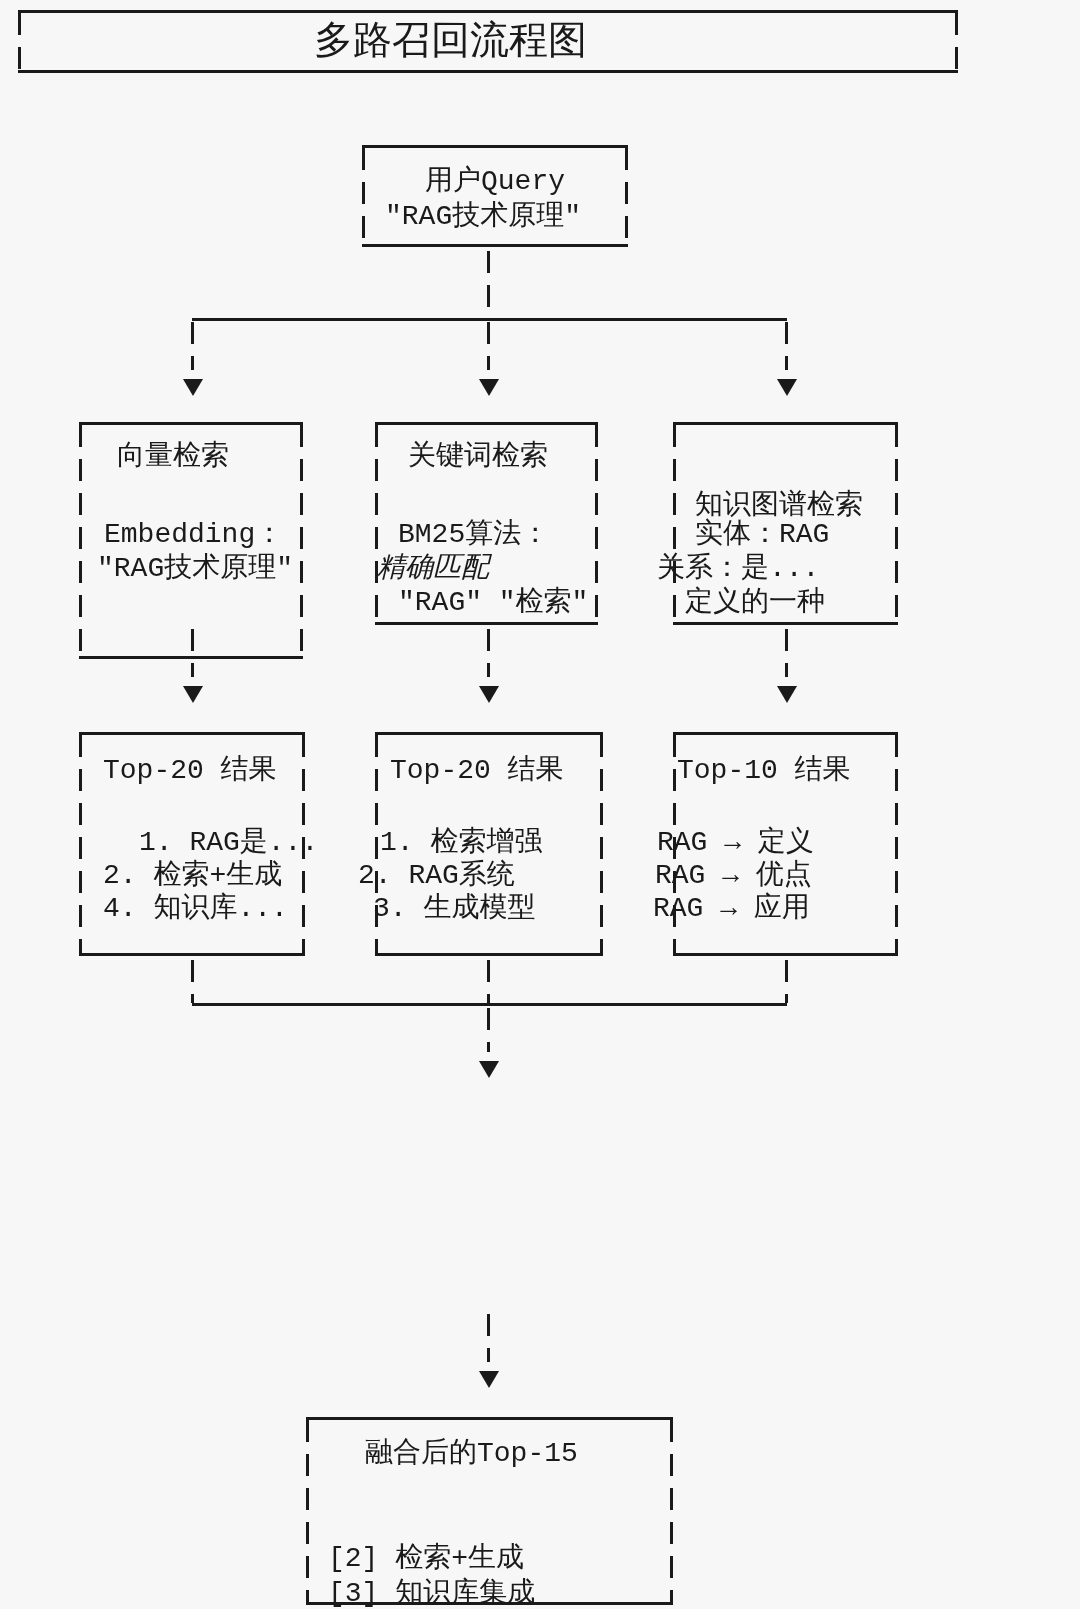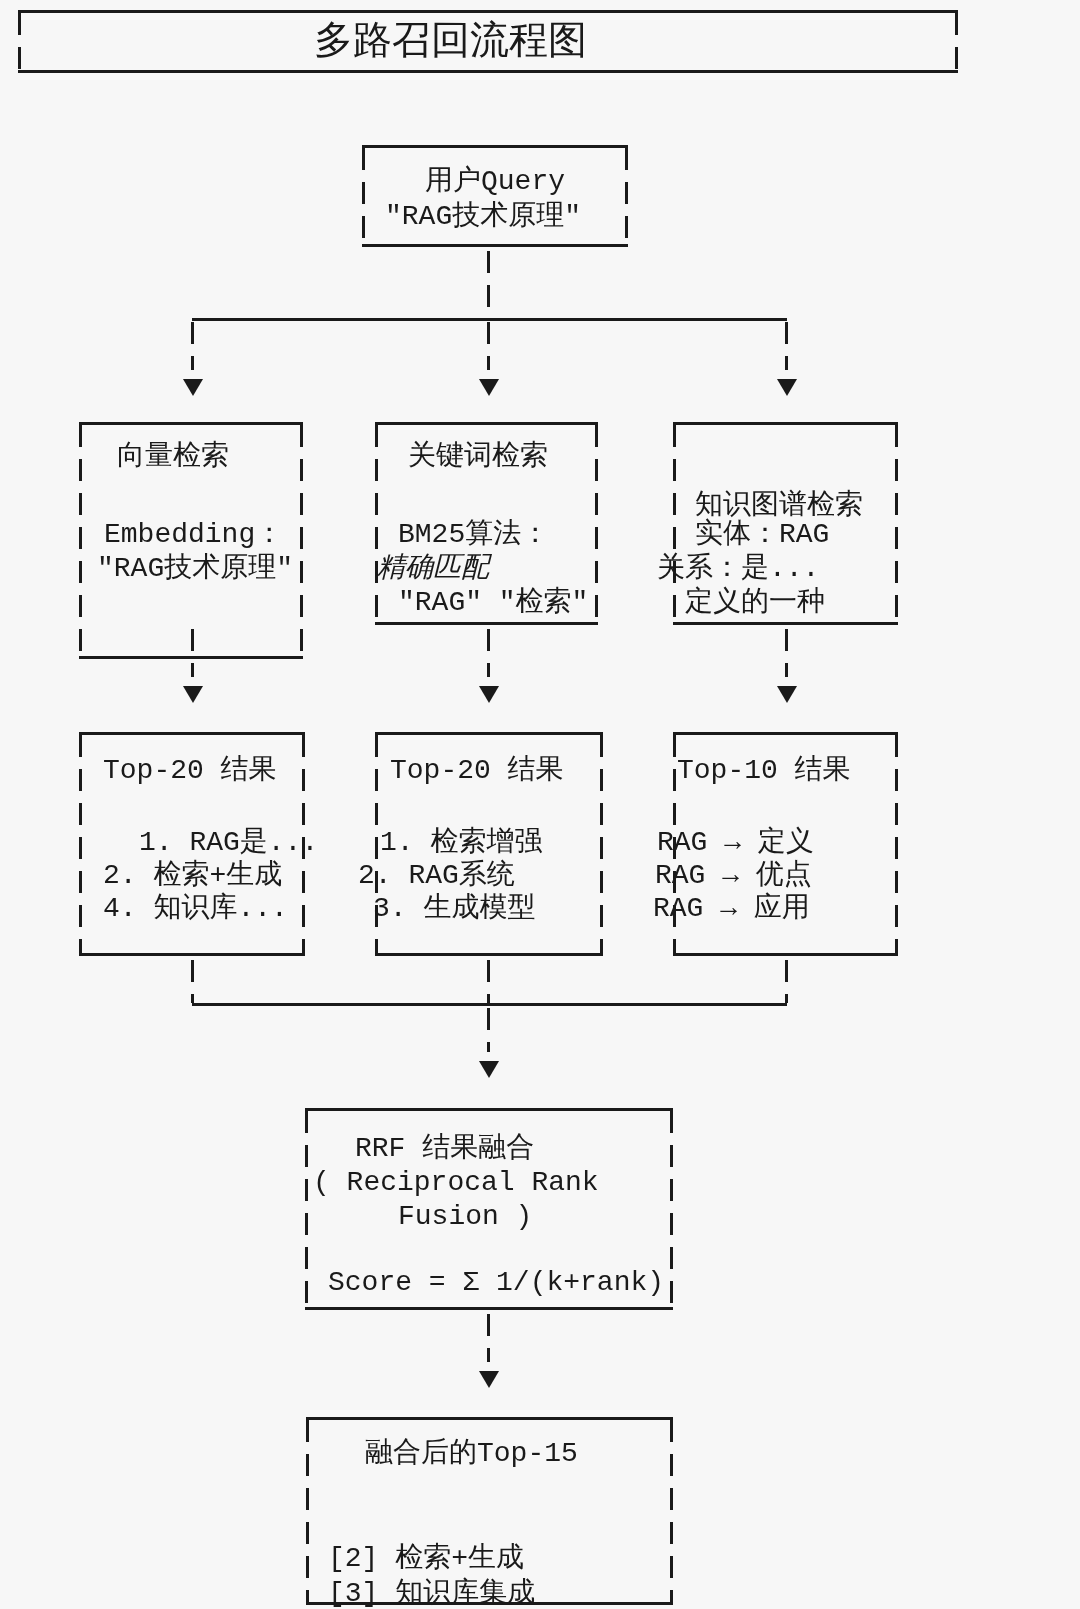--- a/index.html
+++ b/index.html
@@ -93,26 +93,20 @@
     <span class="line" style="left:-20px;top:158px;">RAG → 应用</span>
   </div>
 
   <div class="vdash" style="left:191px;top:960px;height:43px;"></div>
   <div class="vdash" style="left:487px;top:960px;height:43px;"></div>
   <div class="vdash" style="left:785px;top:960px;height:43px;"></div>
   <div class="hline" style="left:192px;top:1003px;width:595px;"></div>
   <div class="vdash" style="left:487px;top:1008px;height:44px;"></div>
   <div class="arrow" style="left:479px;top:1061px;"></div>
 
-  <div class="box" style="left:305px;top:1108px;width:368px;height:202px;">
-    <span class="line" style="left:50px;top:22px;">RRF 结果融合</span>
-    <span class="line" style="left:8px;top:56px;">( Reciprocal Rank</span>
-    <span class="line" style="left:93px;top:90px;">Fusion )</span>
-    <span class="line" style="left:23px;top:156px;">Score = Σ 1/(k+rank)</span>
-  </div>
 
   <div class="vdash" style="left:487px;top:1314px;height:48px;"></div>
   <div class="arrow" style="left:479px;top:1371px;"></div>
 
   <div class="box" style="left:306px;top:1417px;width:367px;height:188px;">
     <span class="line" style="left:59px;top:18px;">融合后的Top-15</span>
     <span class="line" style="left:22px;top:123px;">[2] 检索+生成</span>
     <span class="line" style="left:22px;top:158px;">[3] 知识库集成</span>
   </div>
 

